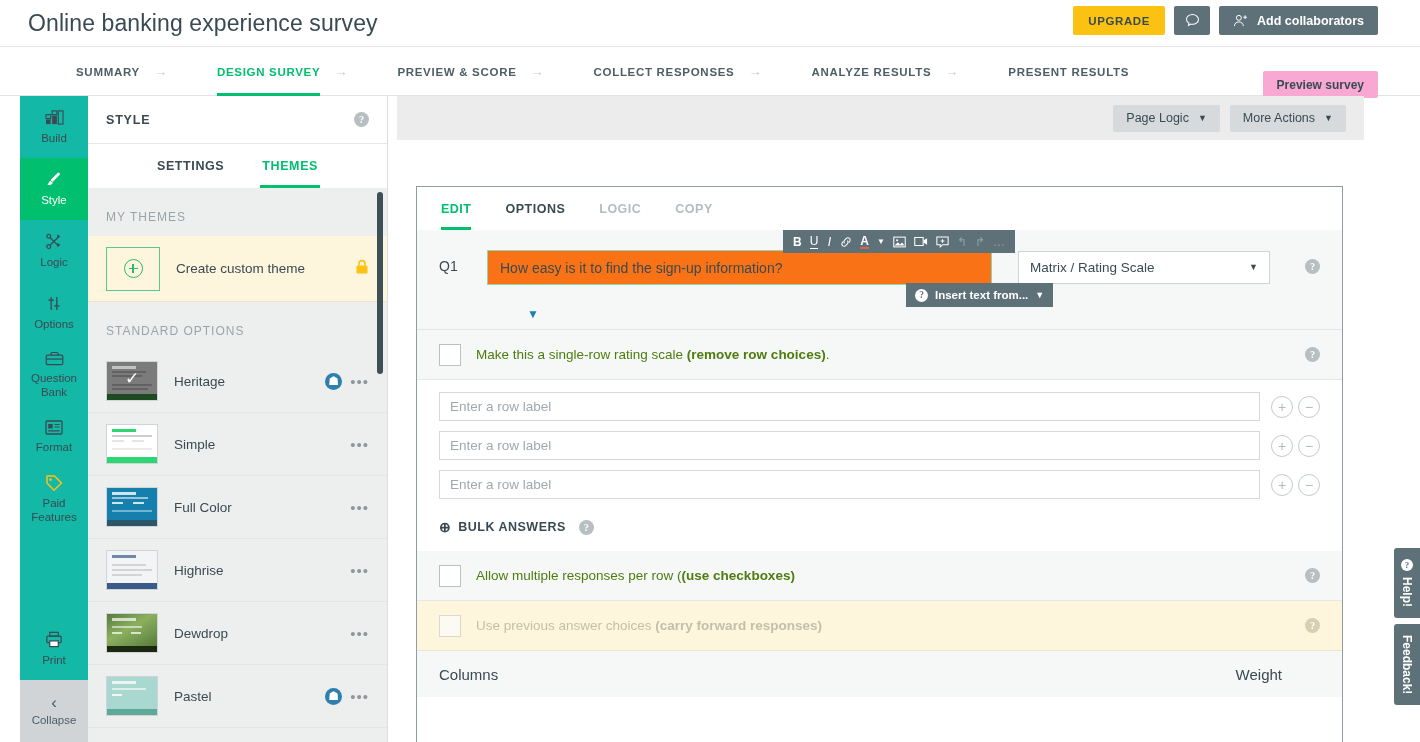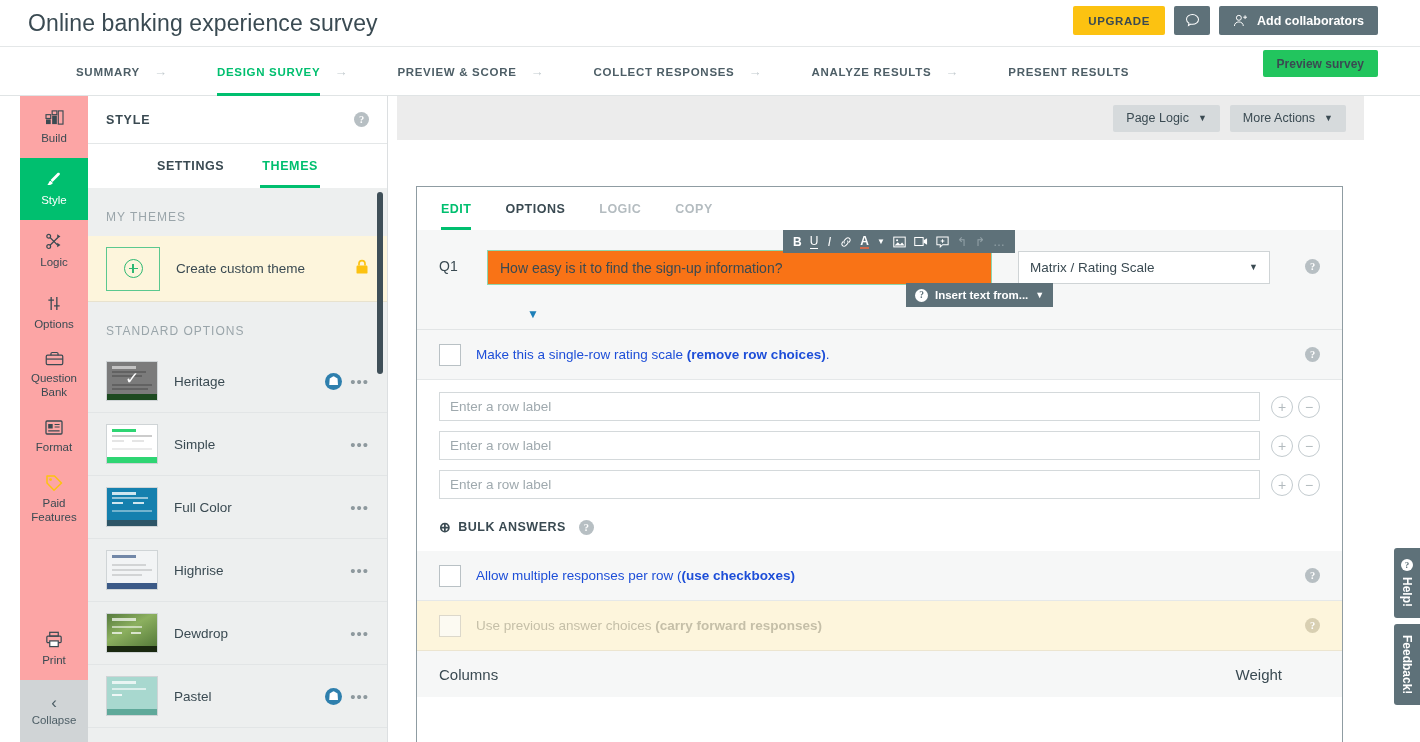--- a/index.html
+++ b/index.html
@@ -59,34 +59,34 @@
   }
   .nav-step.active { color: #00bf6f; }
   .nav-step.active::after {
     content: ""; position: absolute; left: 0; right: 0; bottom: 0;
     height: 3px; background: #00bf6f;
   }
   .nav-arrow {
     color: #c3cbcf; font-size: 13px; margin: 0 14px; user-select: none;
   }
   .btn-preview {
-    position: absolute; right: 42px; top: 3px;
-    background: #22c55e; border: none; height: 27px; padding: 0 14px;
+    position: absolute; right: 42px; top: 24px;
+    background: #f9a8d4; border: none; height: 27px; padding: 0 14px;
     border-radius: 2px; font-size: 12px; font-weight: bold; color: #3a4a52;
     cursor: pointer; font-family: inherit;
   }
 
   
   .rail {
     position: absolute; left: 0; top: 96px; width: 28px; height: 646px;
     background: #ffffff; border-right: 1px solid #e4e7e8;
   }
   .rail-strip {
     position: absolute; left: 20px; top: 96px; width: 68px; height: 646px;
-    background: #fca5a5; display: flex; flex-direction: column;
+    background: #14b8a6; display: flex; flex-direction: column;
   }
   .rail-item {
     width: 68px; min-height: 62px; display: flex; flex-direction: column;
     align-items: center; justify-content: center; cursor: pointer;
     font-size: 11.5px; color: #3a4a52; gap: 3px; padding: 6px 0;
     line-height: 1.15; text-align: center;
   }
   .rail-item.active { background: #00bf6f; color: #ffffff; }
   .rail-item .ri-glyph { font-size: 17px; line-height: 1; }
   .rail-spacer { flex: 1; }
@@ -281,21 +281,21 @@
     border-bottom: 1px solid #e5e8e9; background: #f6f7f7;
     justify-content: space-between;
   }
   .opt-row.yellow { background: #fdf5dc; border-bottom: 1px solid #ece5d0; }
   .opt-left { display: flex; align-items: center; gap: 15px; }
   .chkbox {
     width: 22px; height: 22px; border: 1px solid #b9c1c5; background: #ffffff;
     cursor: pointer; flex-shrink: 0;
   }
   .chkbox.disabled { border-color: #dcd8cb; background: #fcfaf2; }
-  .opt-label { font-size: 13.5px; color: #1d4ed8; }
+  .opt-label { font-size: 13.5px; color: #4d7c0f; }
   .opt-label b { font-weight: bold; }
   .opt-label.muted { color: #c5bfa8; }
 
   .rows-area { background: #ffffff; padding: 12px 22px 2px 22px; }
   .row-item { display: flex; align-items: center; gap: 0; margin-bottom: 10px; }
   .row-input {
     flex: 1; height: 29px; border: 1px solid #d4d9db; background: #ffffff;
     font-size: 13.5px; color: #3a4a52; padding: 0 10px;
     font-family: inherit; outline: none;
   }

